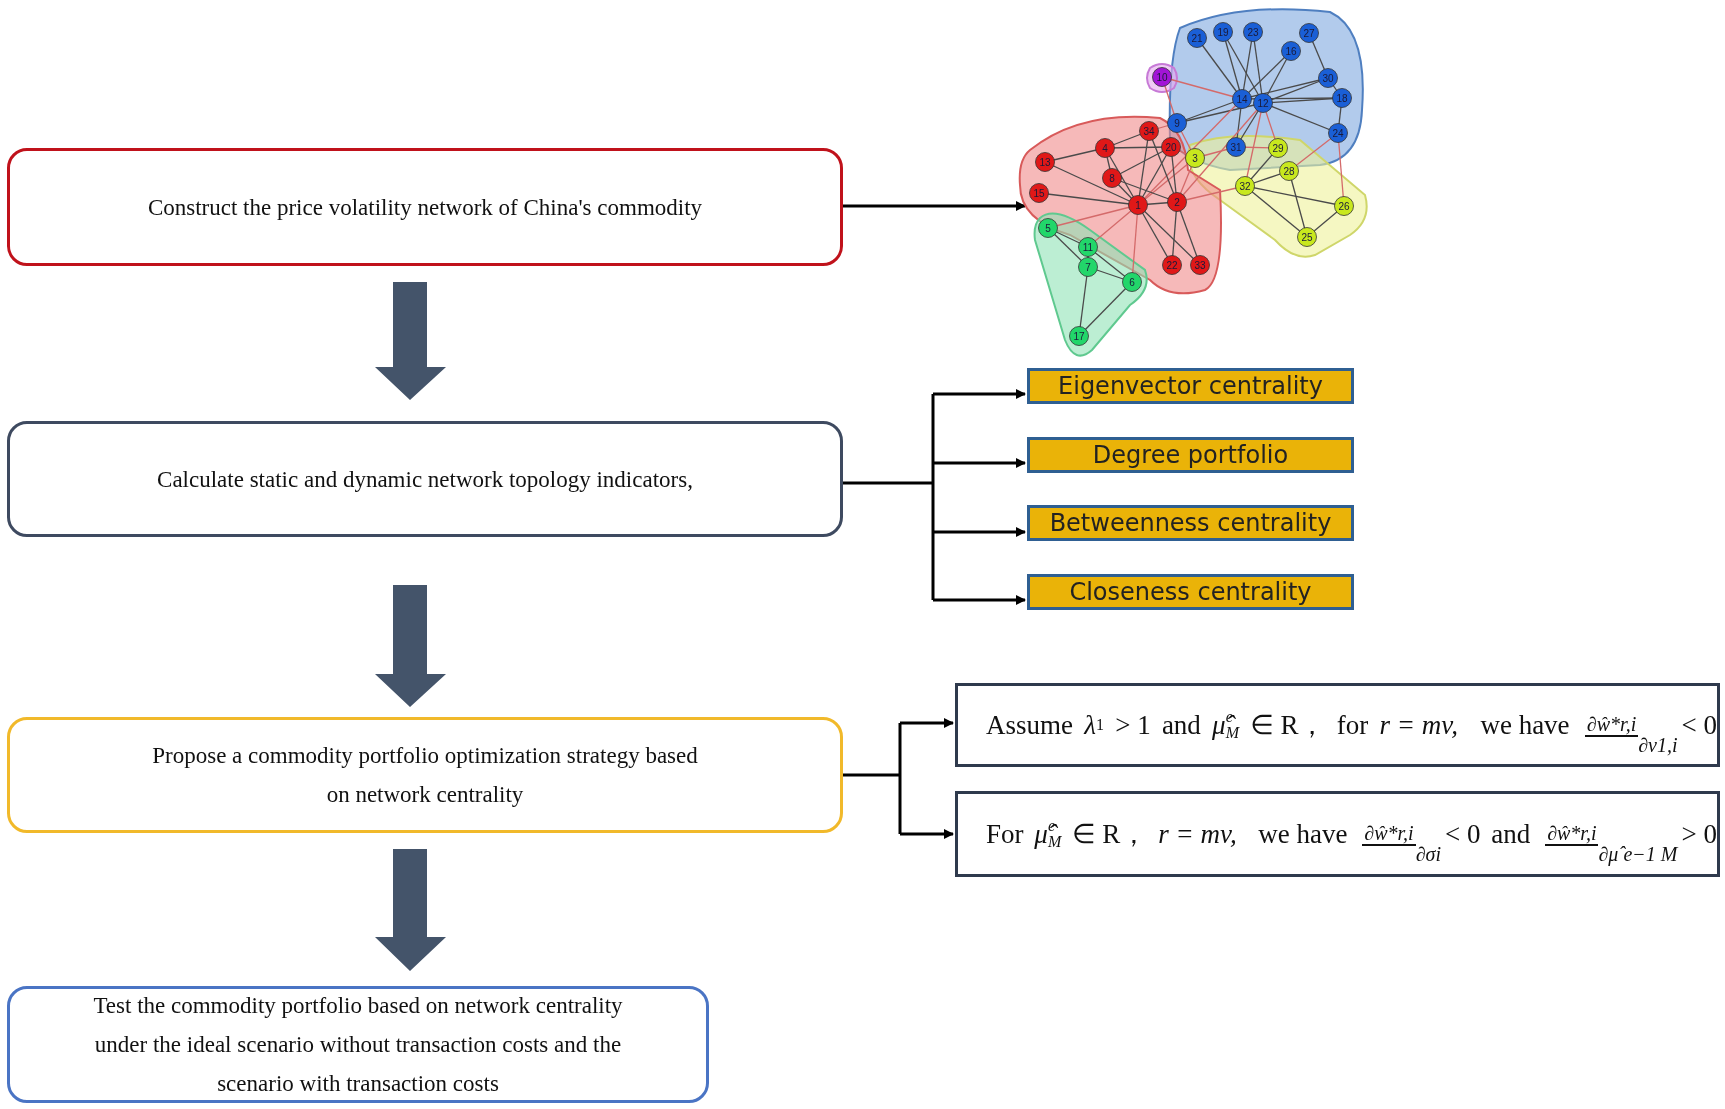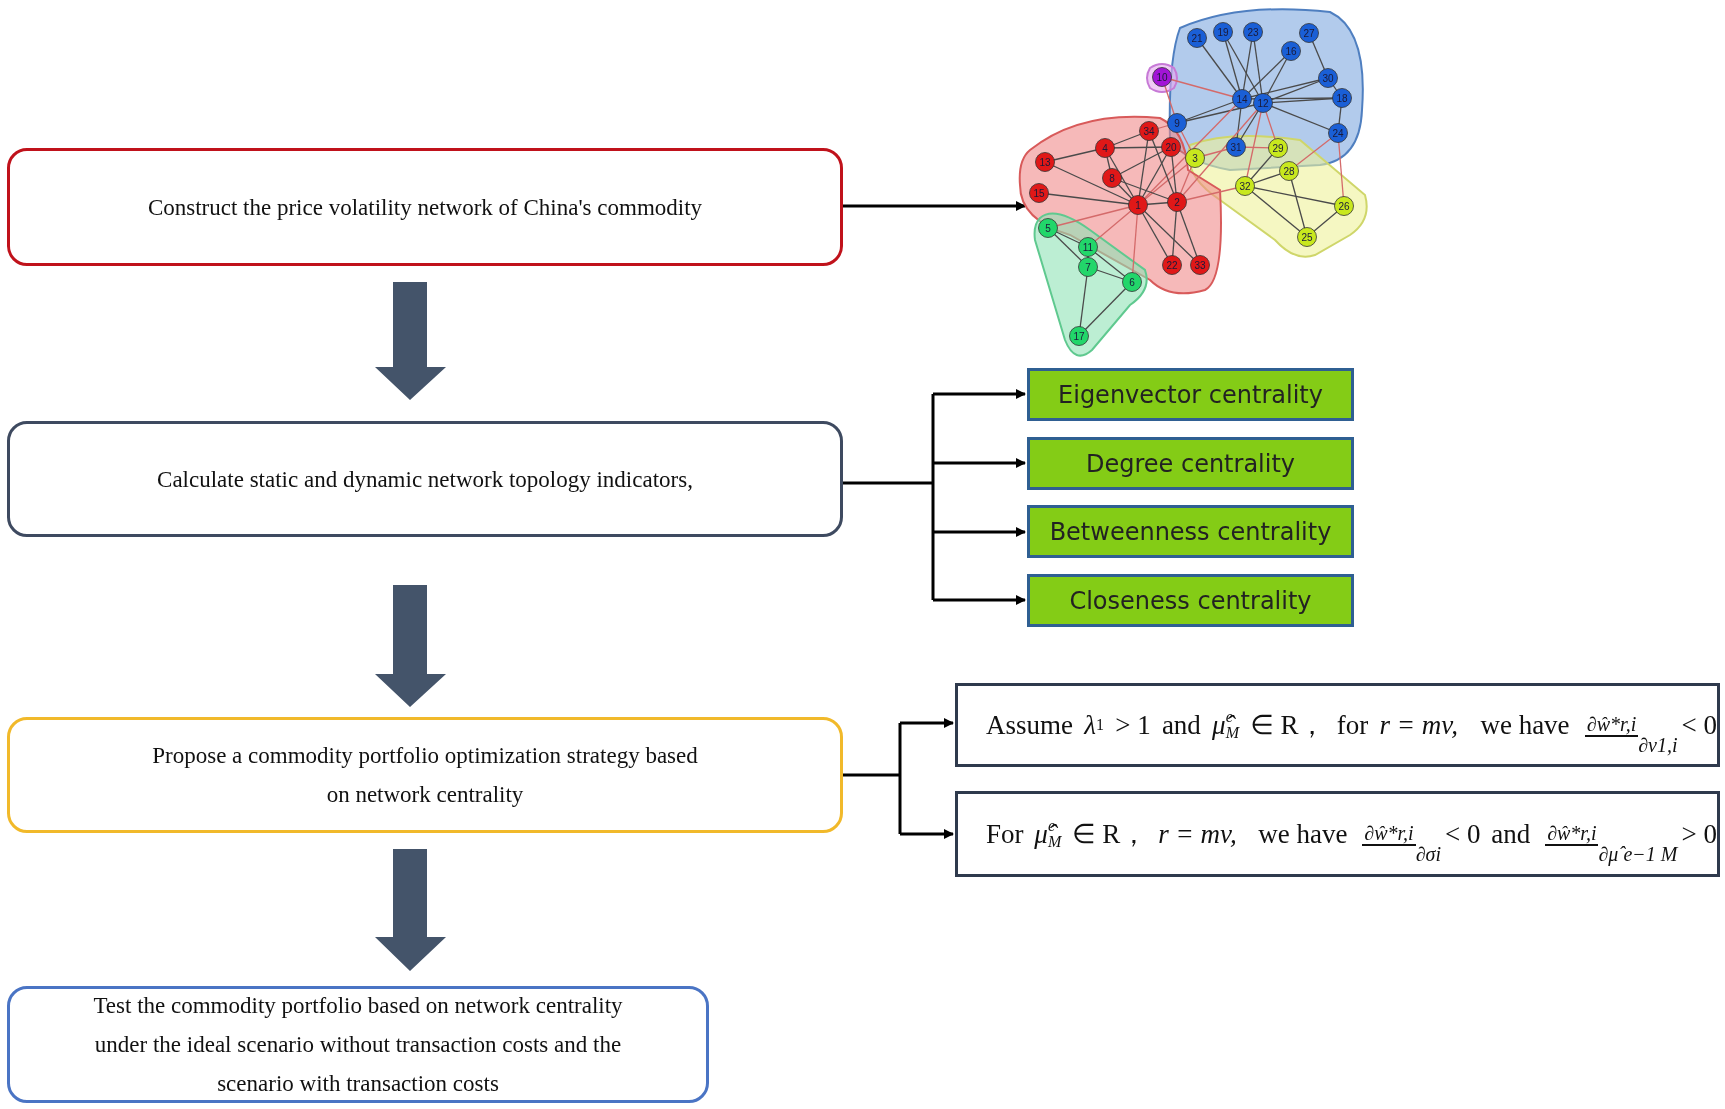--- a/index.html
+++ b/index.html
@@ -9,21 +9,21 @@
           border: 3px solid #333; border-radius: 20px;
           display: flex; align-items: center; justify-content: center;
           text-align: center; font-size: 23px; line-height: 39px; padding: 0 20px; }
   .step span { display: block; }
   #step1 { left: 7px; top: 148px; width: 836px; height: 118px; border-color: #c0121b; }
   #step2 { left: 7px; top: 421px; width: 836px; height: 116px; border-color: #3e4a60; }
   #step3 { left: 7px; top: 717px; width: 836px; height: 116px; border-color: #f1b92a; }
   #step4 { left: 7px; top: 986px; width: 702px; height: 117px; border-color: #4a74c4; }
 
   .metric { position: absolute; box-sizing: border-box; left: 1027px; width: 327px;
-            height: 53px; border: 3px solid #2f5f92; background: #84cc16;
+            height: 36px; border: 3px solid #2f5f92; background: #eab308;
             display: flex; align-items: center; justify-content: center;
             font-family: "DejaVu Sans", sans-serif; font-size: 24px; color: #222; }
   .prop { position: absolute; box-sizing: border-box; left: 955px; width: 765px;
           border: 3px solid #2f3a4d; background: #fff;
           display: flex; align-items: center; padding-left: 28px;
           font-family: "Liberation Serif", serif; font-size: 27px; color: #111; white-space: nowrap; }
   #prop1 { top: 683px; height: 84px; }
   #prop2 { top: 791px; height: 86px; }
   .prop .gap { display: inline-block; width: 14px; }
   .prop i { font-style: italic; }
@@ -312,21 +312,21 @@
 </div>
 <div class="step" id="step4">
   <div>
     <span>Test the commodity portfolio based on network centrality</span>
     <span>under the ideal scenario without transaction costs and the</span>
     <span>scenario with transaction costs</span>
   </div>
 </div>
 
 <div class="metric" style="top:368px">Eigenvector centrality</div>
-<div class="metric" style="top:437px">Degree centrality</div>
+<div class="metric" style="top:437px">Degree portfolio</div>
 <div class="metric" style="top:505px">Betweenness centrality</div>
 <div class="metric" style="top:574px">Closeness centrality</div>
 
 <div class="prop" id="prop1">
   <span>Assume</span>
     <span class="gap"></span>
   <i>λ</i>
     <sub>1</sub>
     <span class="gap"></span>
   <span>&gt; 1</span>

